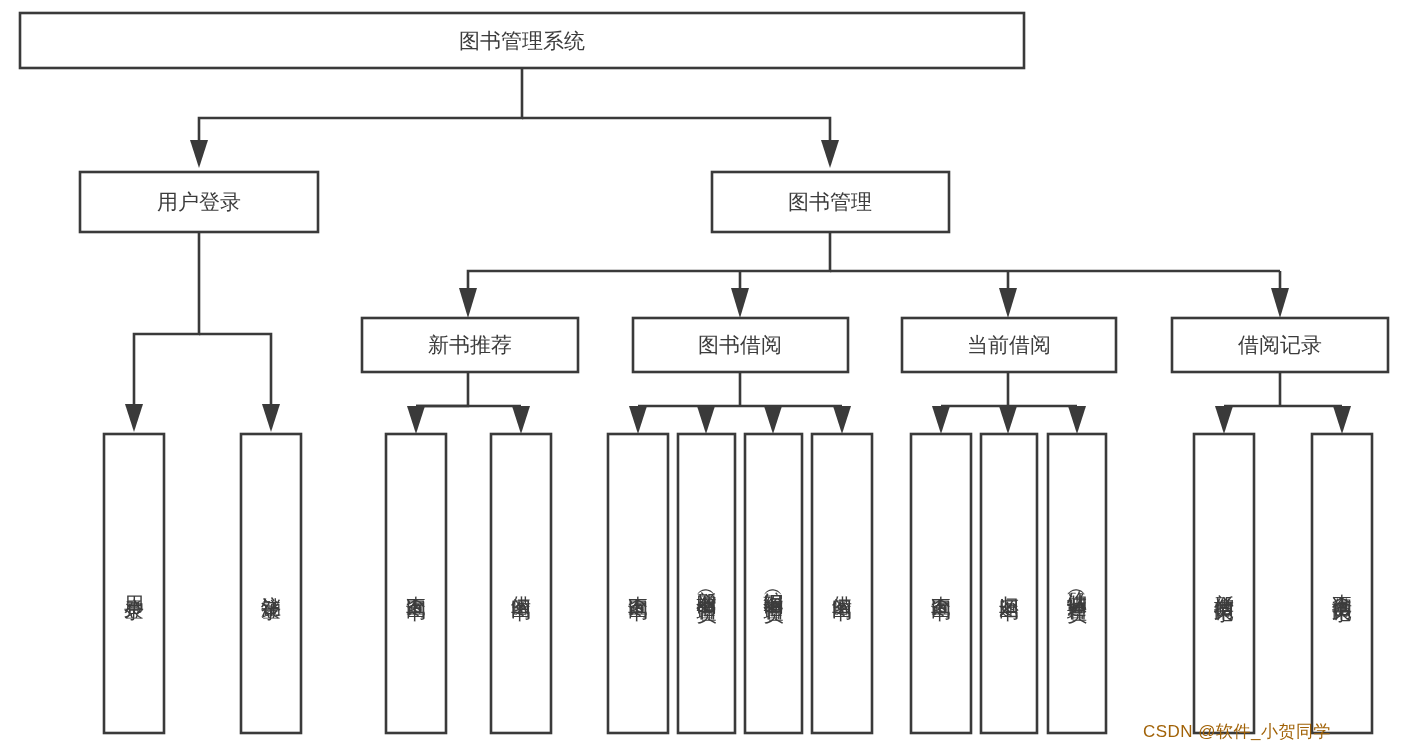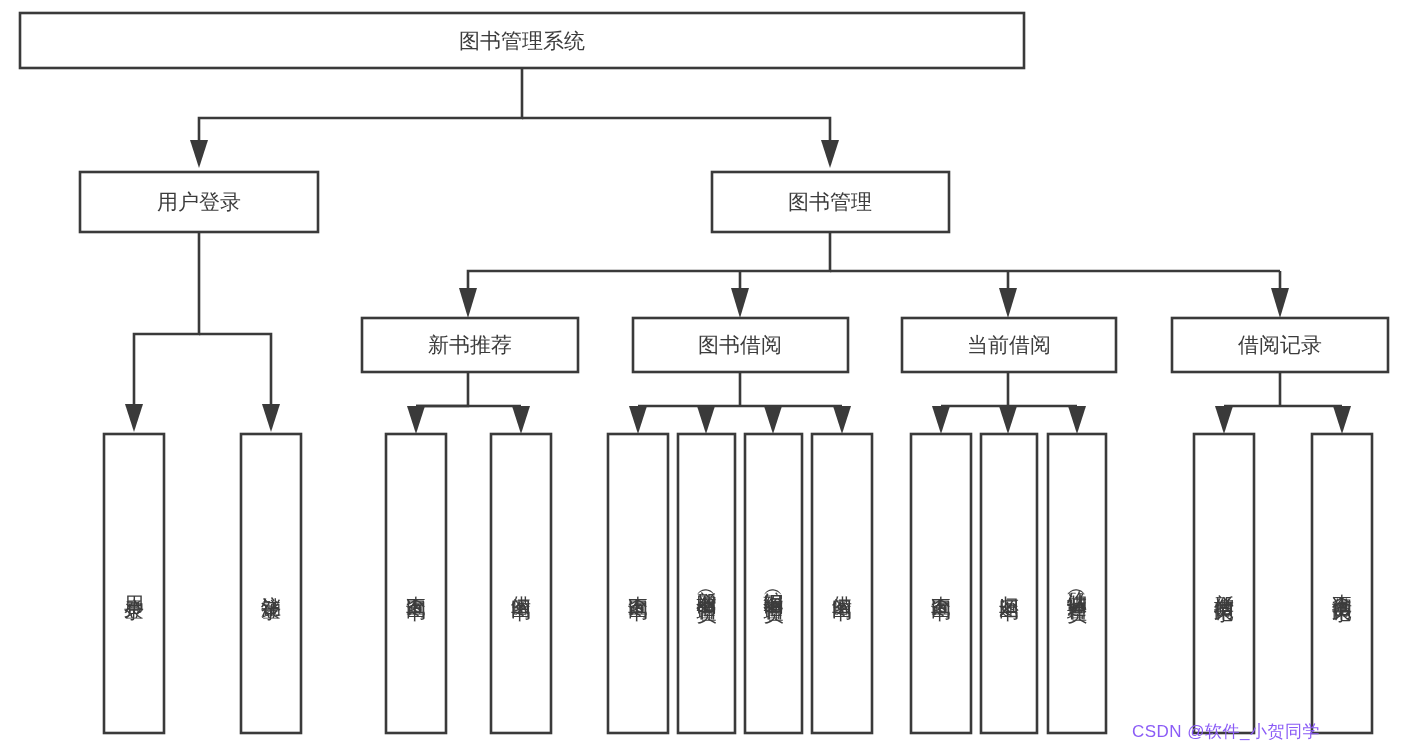--- a/index.html
+++ b/index.html
@@ -59,25 +59,25 @@
     color: #3c3c3c;
     letter-spacing: 2px;
     display: flex;
     align-items: center;
     justify-content: center;
     text-align: center;
     pointer-events: none;
   }
   .watermark {
     position: absolute;
-    right: 15px;
+    right: 4px;
     bottom: 4px;
     font-family: "Liberation Sans", "DejaVu Sans", sans-serif;
     font-size: 17px;
-    color: #8b5cf6;
+    color: #a16207;
     white-space: nowrap;
     letter-spacing: 0.5px;
   }
 </style>
 </head>
 <body>
 
 <div id="diagram-root">
 
   <svg class="diagram-canvas" viewBox="0 0 1405 747" xmlns="http://www.w3.org/2000/svg">

